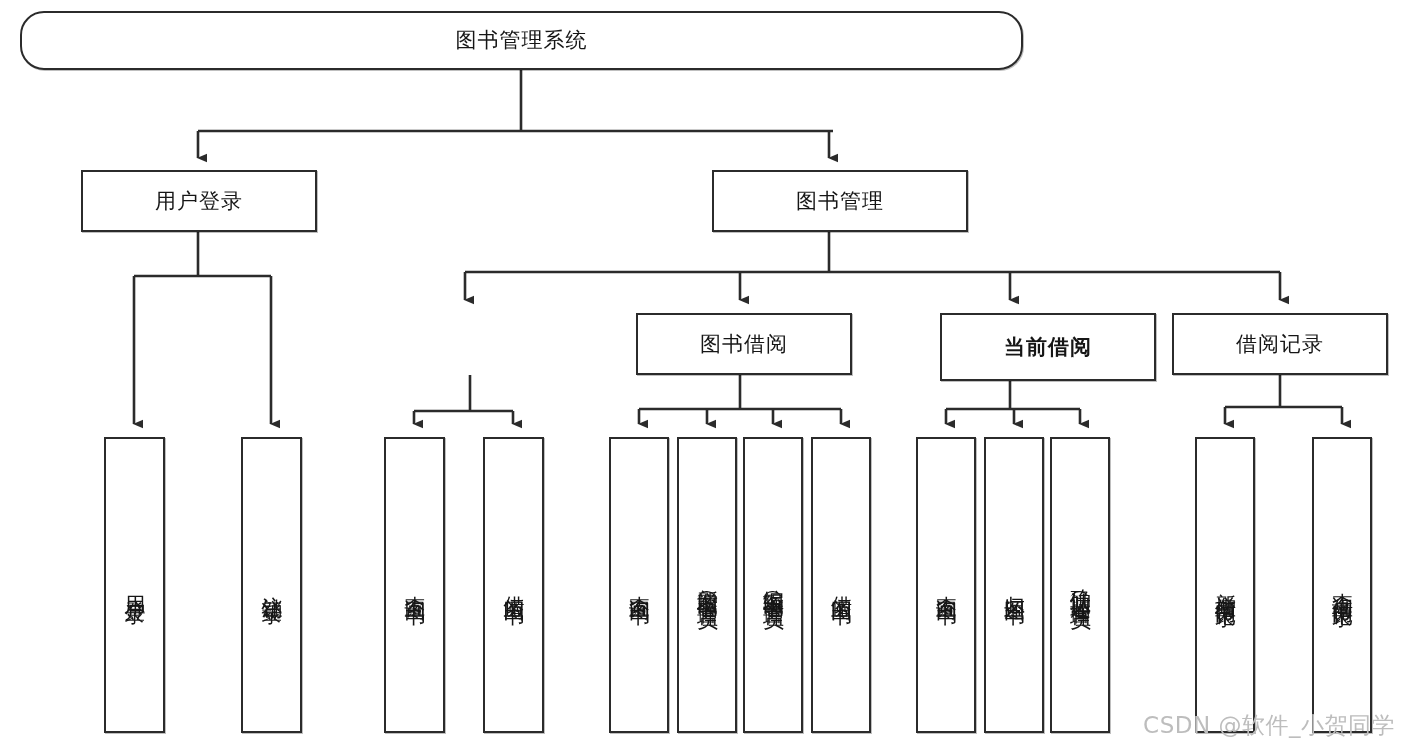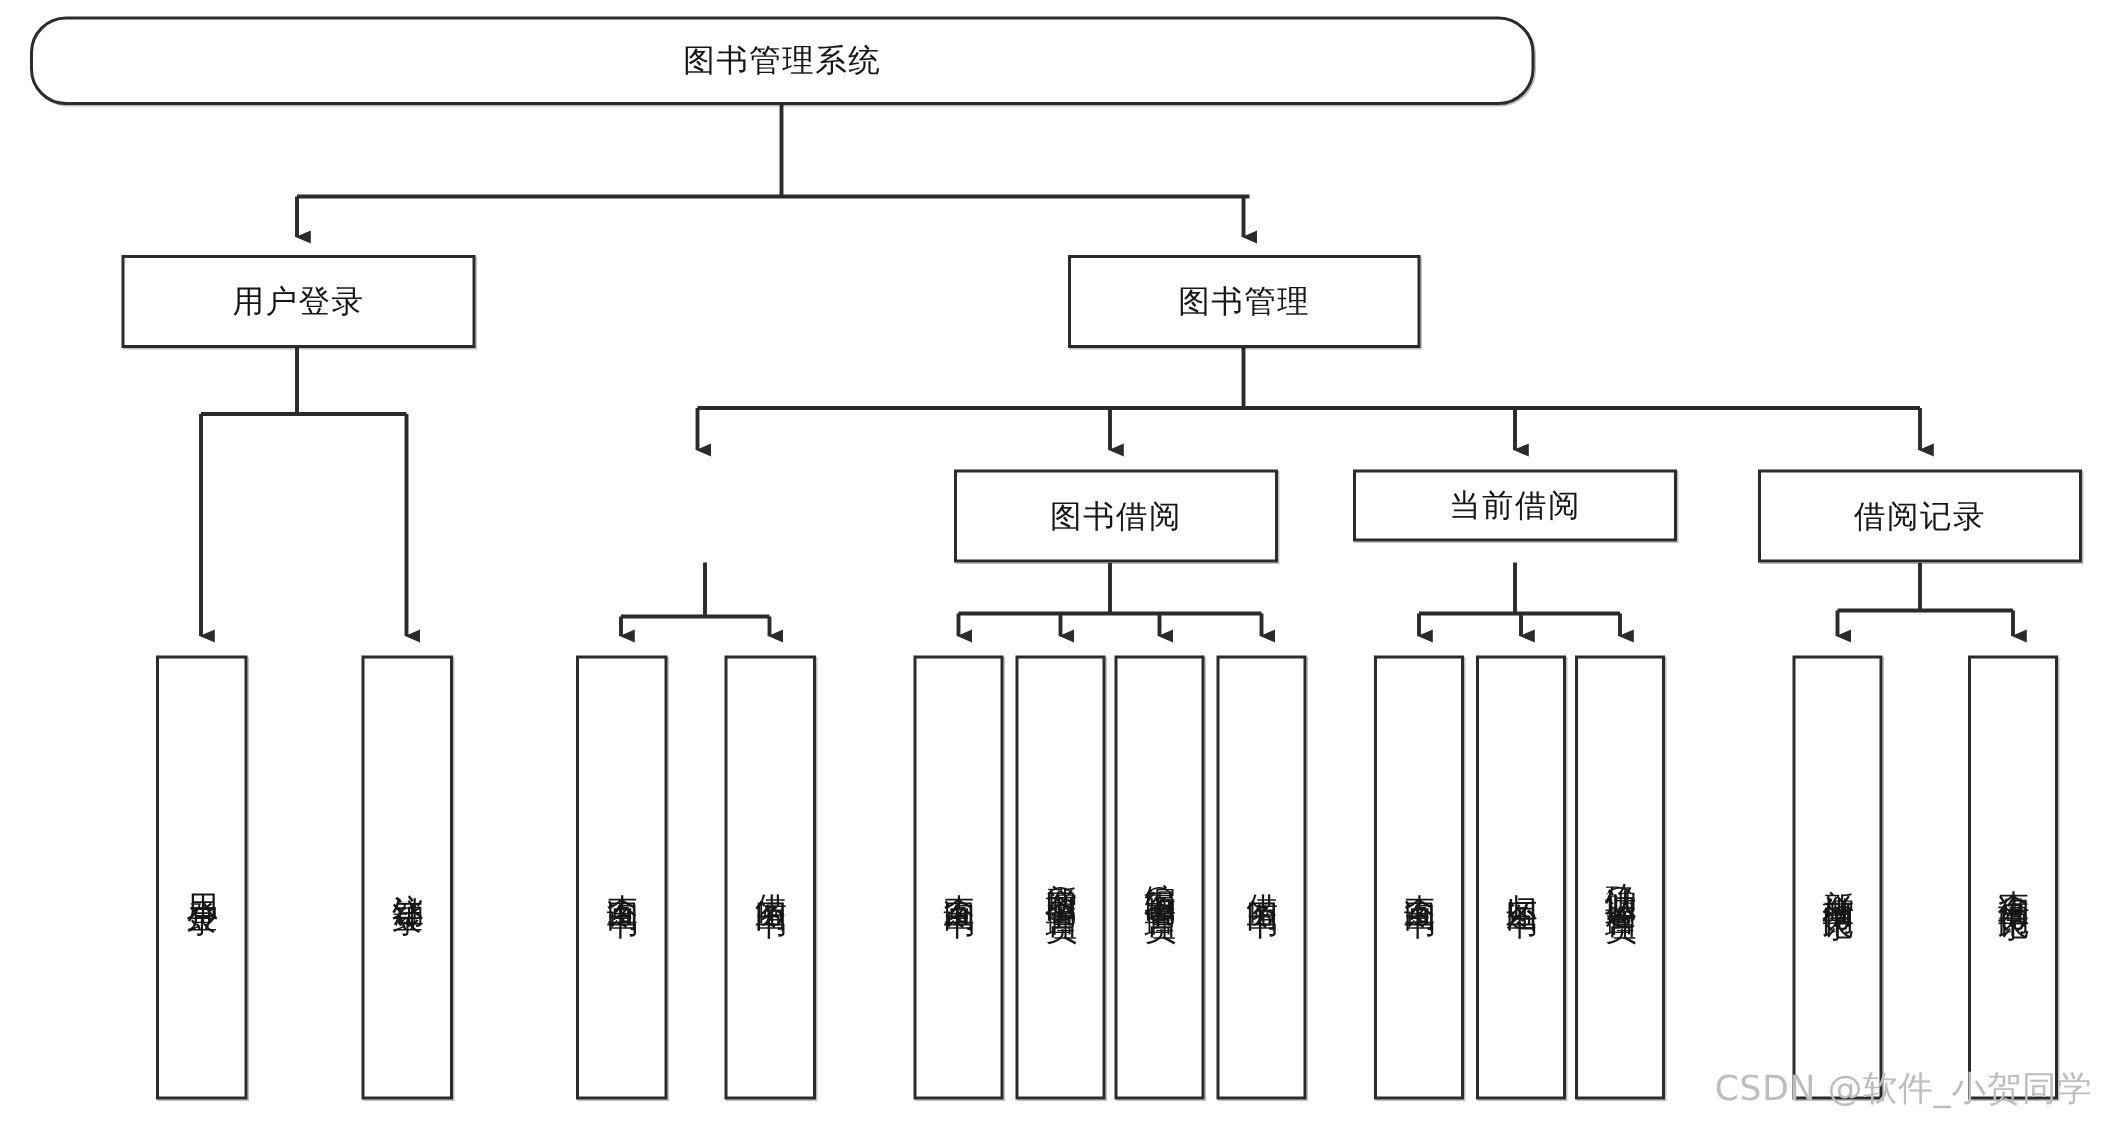--- a/index.html
+++ b/index.html
@@ -119,28 +119,28 @@
     </g>
   </svg>
 
   <div class="node" style="left:20px; top:11px; width:1003px; height:59px;border-radius:24px;">
     <span class="label">图书管理系统</span>
   </div>
 
   <div class="node" style="left:81px; top:170px; width:236px; height:62px;">
     <span class="label">用户登录</span>
   </div>
-  <div class="node" style="left:712px; top:170px; width:235px; height:62px;">
+  <div class="node" style="left:712px; top:170px; width:256px; height:62px;">
     <span class="label">图书管理</span>
   </div>
 
   <div class="node" style="left:636px; top:313px; width:216px; height:62px;">
     <span class="label">图书借阅</span>
   </div>
-  <div class="node" style="left:902px; top:313px; width:216px; height:48px;">
+  <div class="node" style="left:940px; top:313px; width:216px; height:68px;font-weight:bold;">
     <span class="label">当前借阅</span>
   </div>
   <div class="node" style="left:1172px; top:313px; width:216px; height:62px;align-items:center;">
     <span class="label">借阅记录</span>
   </div>
 
   <div class="node leaf" style="left:104px; top:437px; width:61px; height:296px;">
     <span class="label">用户登录</span>
   </div>
   <div class="node leaf" style="left:241px; top:437px; width:61px; height:296px;">

